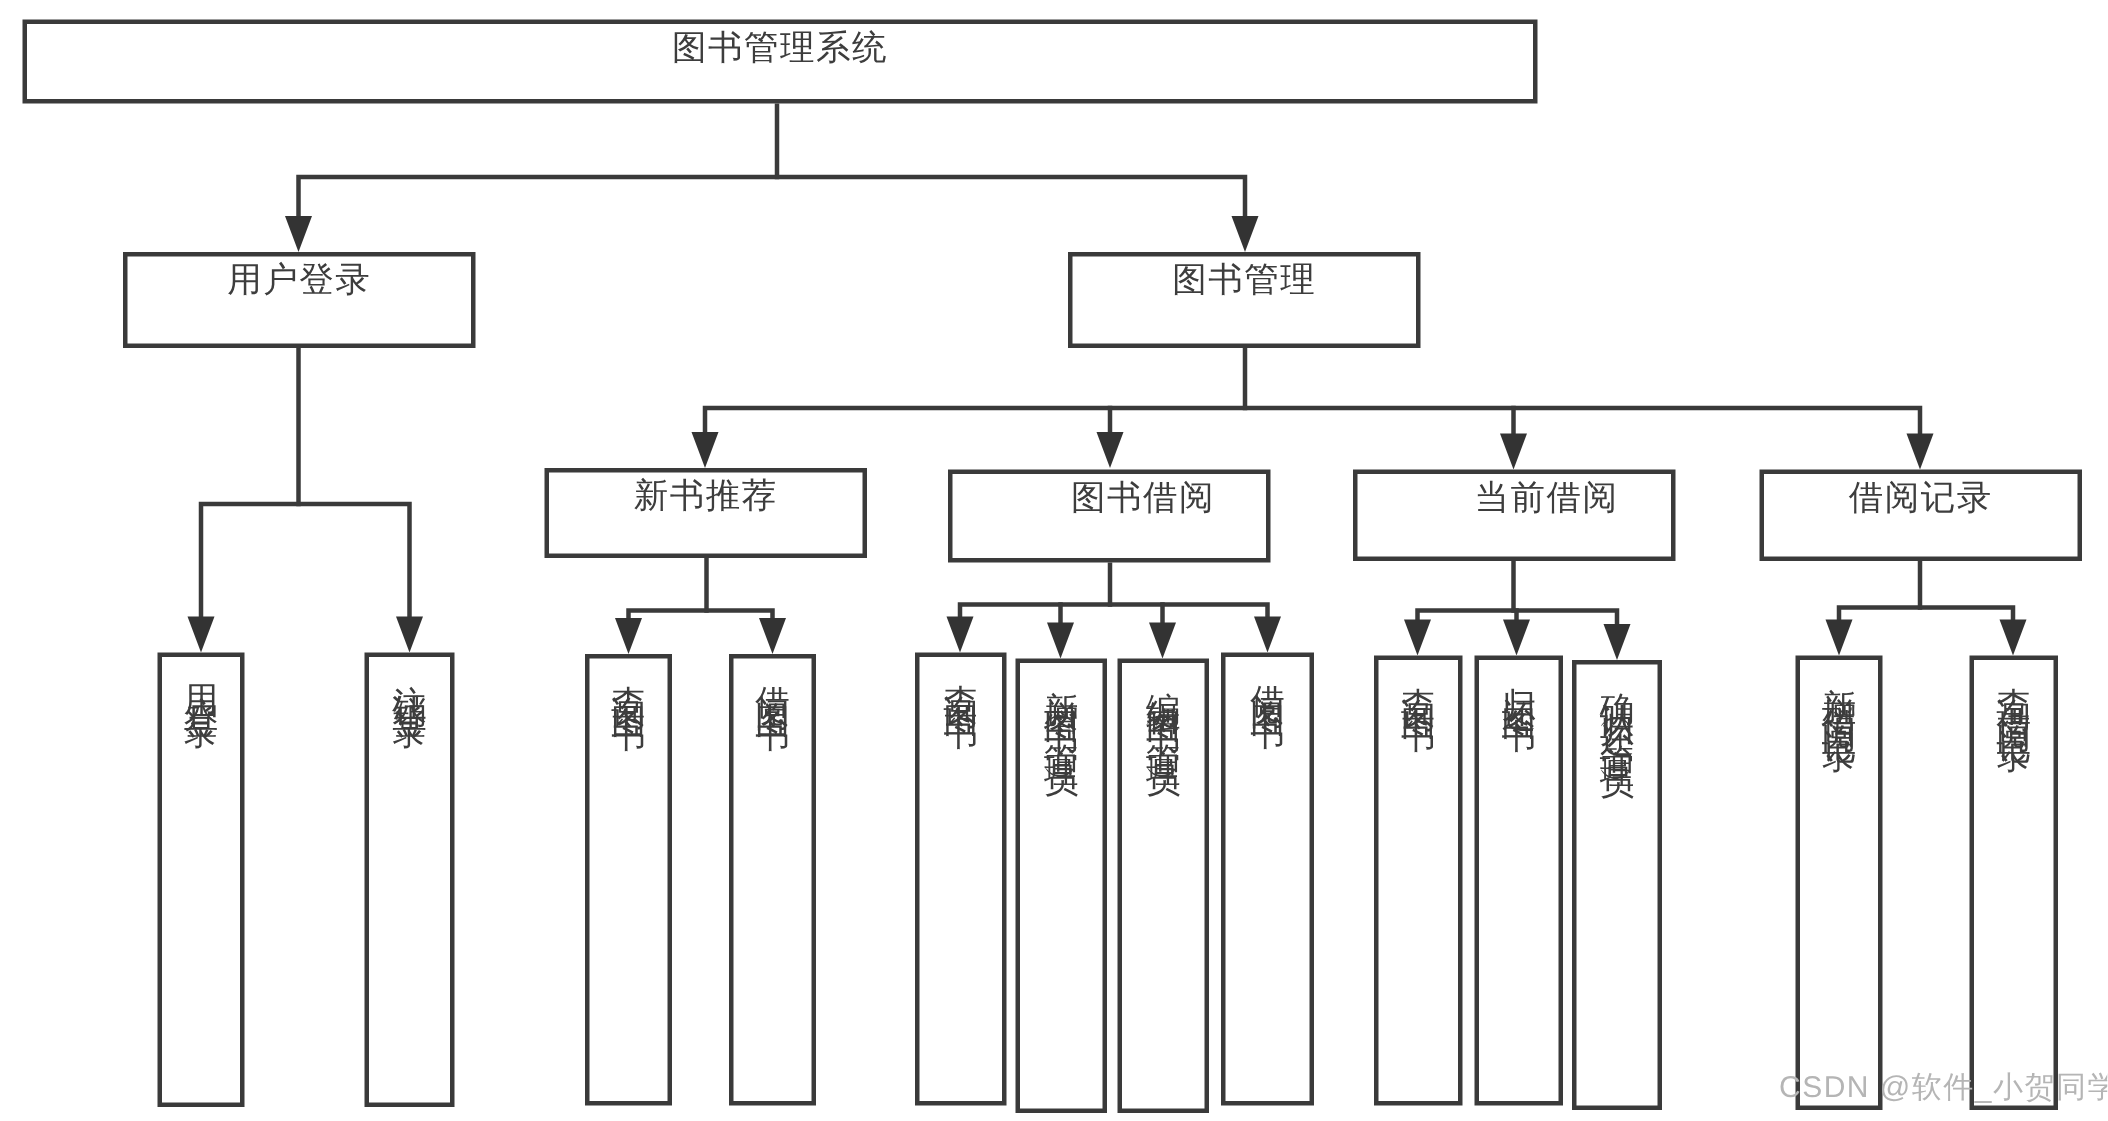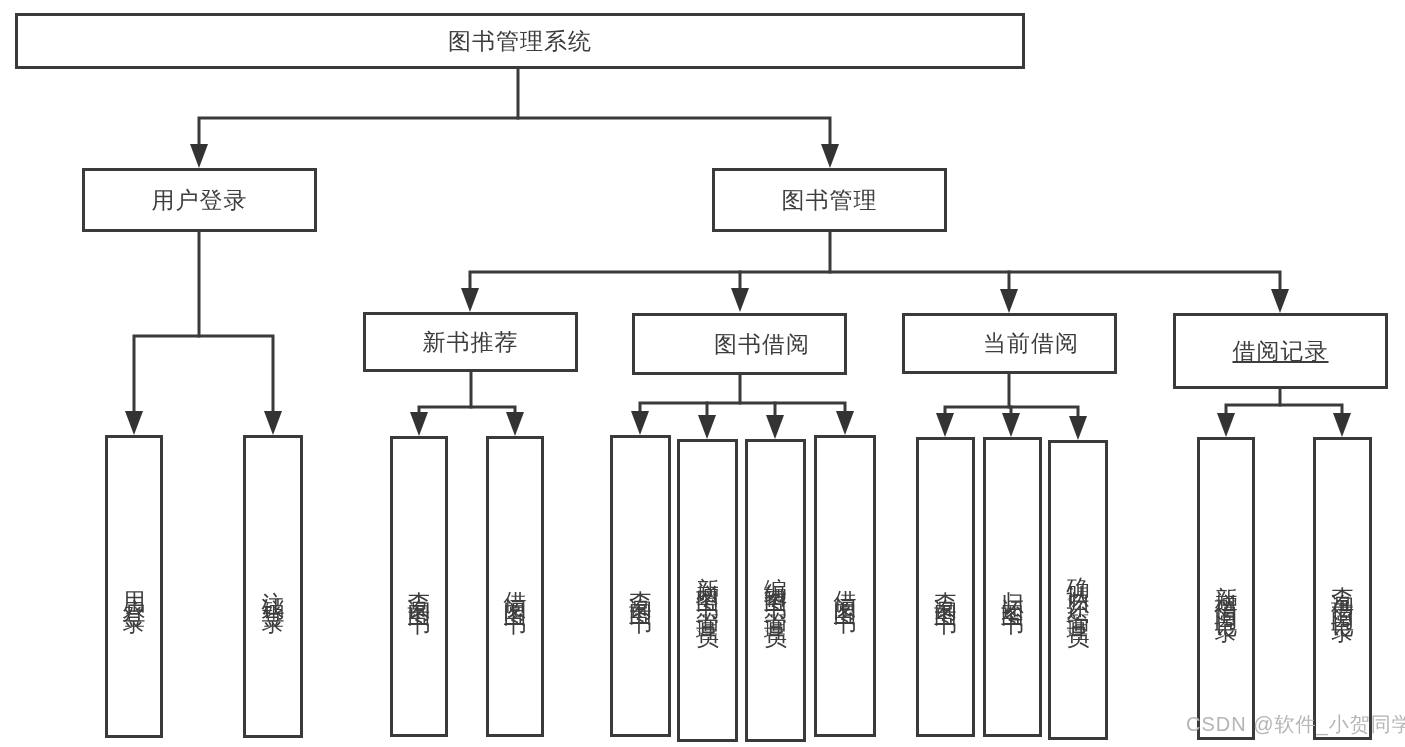--- a/index.html
+++ b/index.html
@@ -9,41 +9,41 @@
     background:#ffffff;
     font-family:"Liberation Sans","DejaVu Sans",sans-serif;
     overflow:hidden;
   }
   #connectors{position:absolute;left:0;top:0;z-index:1;}
   .node{
     position:absolute;
     box-sizing:border-box;
     background:#ffffff;
     border:3px solid #3a3a3a;
-    display:flex;align-items:center;justify-content:center;
+    display:flex;align-items:flex-start;justify-content:center;
     color:#3d3d3d;
     z-index:2;
   }
   .hlabel{font-size:23px;letter-spacing:1px;white-space:nowrap;}
   .vleaf .vtext{
     writing-mode:vertical-rl;
     text-orientation:mixed;
     font-size:23px;
     letter-spacing:7px;
     line-height:1;
     white-space:nowrap;
   }
   
   .n-root{left:15px;top:13px;width:1010px;height:56px;}
   .n-l2a{left:82px; top:168px;width:235px;height:64px;}
   .n-l2b{left:712px;top:168px;width:235px;height:64px;}
   .n-l3a{left:363px; top:312px;width:215px;height:60px;}
   .n-l3b{left:632px; top:313px;width:215px;height:62px;padding-left:45px;}
   .n-l3c{left:902px; top:313px;width:215px;height:61px;padding-left:43px;}
-  .n-l3d{left:1173px;top:313px;width:215px;height:76px;text-decoration:underline;}
+  .n-l3d{left:1173px;top:313px;width:215px;height:61px;}
   .n-a1{left:105px;top:435px;width:58px;height:303px;}
   .n-a2{left:243px;top:435px;width:60px;height:303px;}
   .n-b1{left:390px;top:436px;width:58px;height:301px;}
   .n-b2{left:486px;top:436px;width:58px;height:301px;}
   .n-c1{left:610px;top:435px;width:61px;height:302px;}
   .n-c2{left:677px;top:439px;width:61px;height:303px;}
   .n-c3{left:745px;top:439px;width:61px;height:303px;}
   .n-c4{left:814px;top:435px;width:62px;height:302px;}
   .n-d1{left:916px;top:437px;width:59px;height:300px;}
   .n-d2{left:983px;top:437px;width:59px;height:300px;}

